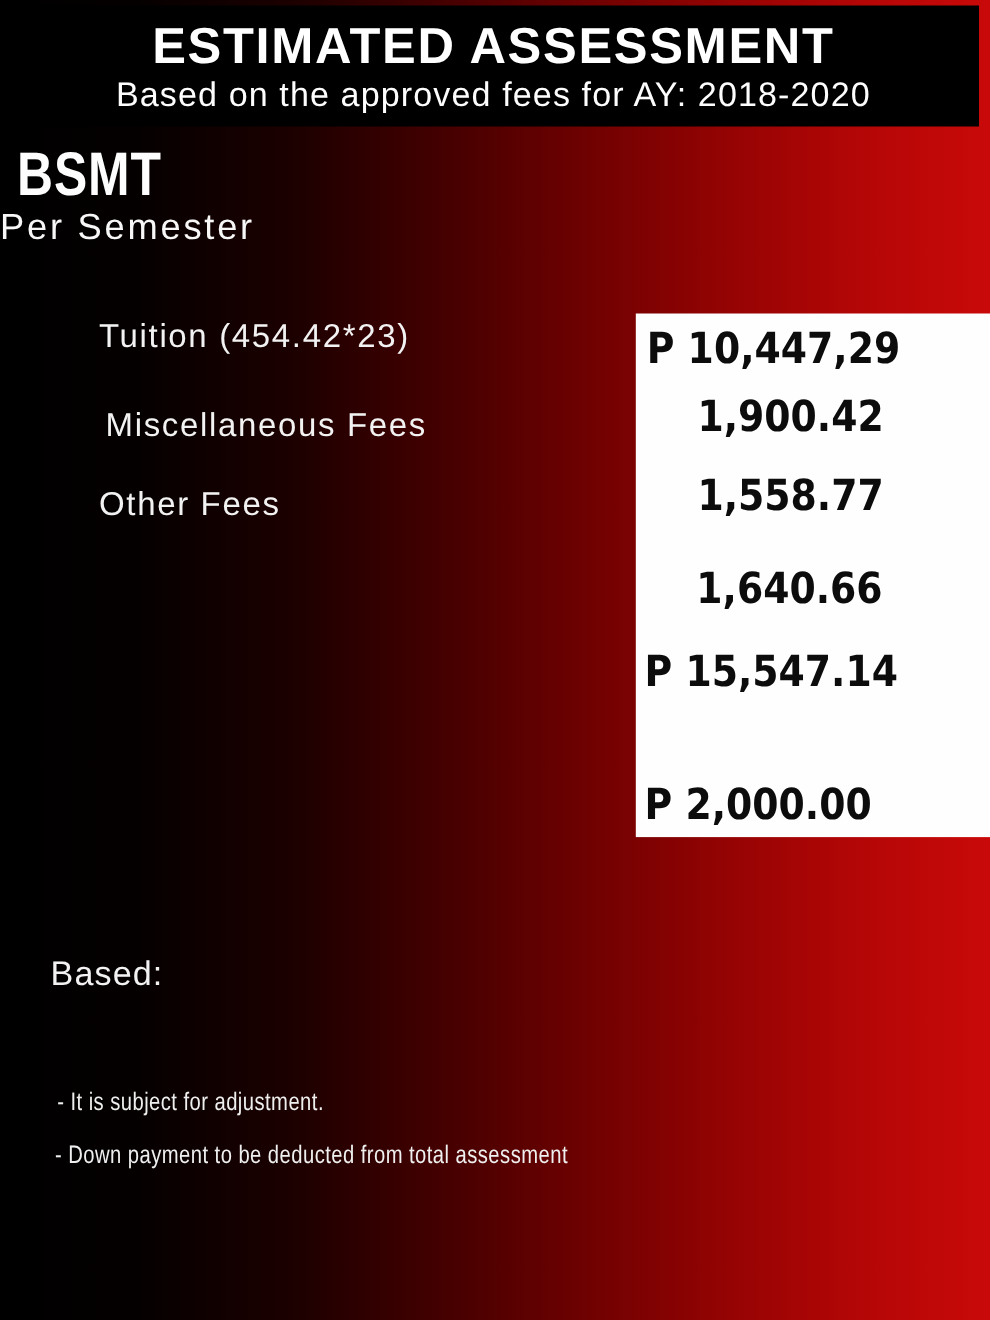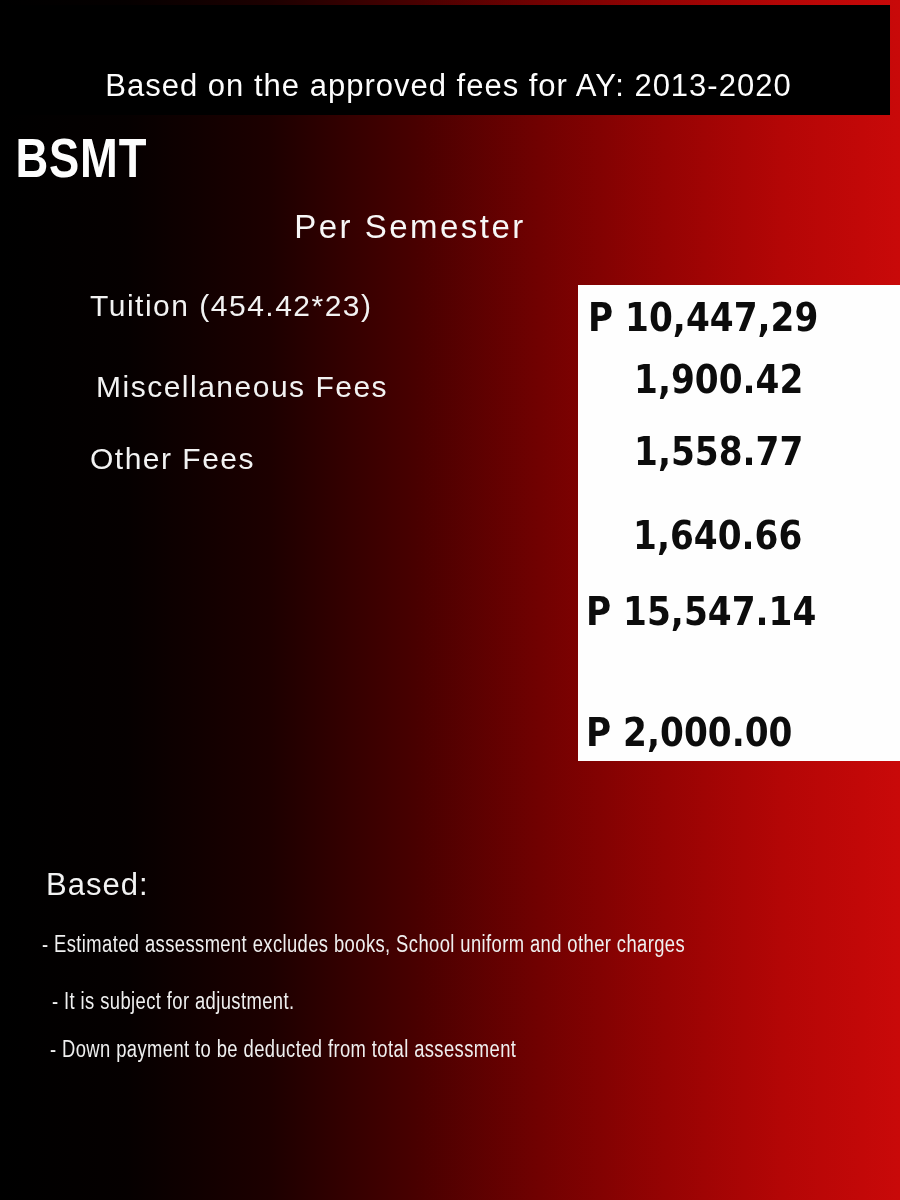--- a/index.html
+++ b/index.html
@@ -19,22 +19,22 @@
   .subtitle{
     position:absolute;top:65px;left:0;width:100%;text-align:center;
     font-size:31px;color:#fdfdfd;letter-spacing:1px;line-height:1;white-space:nowrap;
   }
   .program-name{position:absolute;left:0;top:130px;width:824px;text-align:left;line-height:1;}
   .program-name span{
     display:inline-block;transform:scaleX(.81);transform-origin:center;
     font-size:56px;font-weight:bold;color:#fdfdfd;letter-spacing:1px;white-space:nowrap;
   }
   .program-period{
-    position:absolute;left:0;top:189px;width:820px;text-align:center;line-height:1;
-    font-size:33px;color:#f7f7f7;letter-spacing:2.5px;white-space:nowrap;margin-top:21px;
+    position:absolute;left:0;top:189px;width:820px;text-align:left;line-height:1;
+    font-size:33px;color:#f7f7f7;letter-spacing:2.5px;white-space:nowrap;
   }
   .panel{position:absolute;left:578px;top:285px;width:322px;height:476px;background:#fefefe;}
   .fee-label{
     position:absolute;color:#f2f2f2;font-size:30px;letter-spacing:1.5px;
     line-height:1;white-space:nowrap;margin-left:40px;
   }
   .fee-amount{
     position:absolute;line-height:1;white-space:nowrap;
     font-family:"DejaVu Sans","Liberation Sans",sans-serif;font-weight:bold;
     font-size:39px;color:#0c0c0c;transform:scaleX(.88);transform-origin:left top;
@@ -48,21 +48,22 @@
     display:inline-block;transform:scaleX(.8);transform-origin:left top;
     font-size:23px;color:#efefef;letter-spacing:.5px;white-space:nowrap;
   }
 </style>
 </head>
 <body>
 
 <div class="canvas">
 
   <div class="top-band">
-    <div class="subtitle">Based on the approved fees for AY: 2013-2020</div>
+    <div class="title">ESTIMATED ASSESSMENT</div>
+    <div class="subtitle">Based on the approved fees for AY: 2018-2020</div>
   </div>
 
   <div class="program-name">
     <span>BSMT</span>
   </div>
   <div class="program-period">Per Semester</div>
 
   <div class="panel"></div>
 
   <div class="fee-label" style="left:50px;top:291px">Tuition (454.42*23)</div>
@@ -70,23 +71,20 @@
   <div class="fee-label" style="left:50px;top:444px">Other Fees</div>
 
   <div class="fee-amount" style="left:588px;top:298px">P 10,447,29</div>
   <div class="fee-amount" style="left:634px;top:360px">1,900.42</div>
   <div class="fee-amount" style="left:634px;top:432px">1,558.77</div>
   <div class="fee-amount" style="left:633px;top:516px">1,640.66</div>
   <div class="fee-amount" style="left:586px;top:592px">P 15,547.14</div>
   <div class="fee-amount" style="left:586px;top:713px">P 2,000.00</div>
 
   <div class="note-heading">Based:</div>
-  <div class="note-item" style="left:42px;top:933px">
-    <span>- Estimated assessment excludes books, School uniform and other charges</span>
-  </div>
   <div class="note-item" style="left:52px;top:990px">
     <span>- It is subject for adjustment.</span>
   </div>
   <div class="note-item" style="left:50px;top:1038px">
     <span>- Down payment to be deducted from total assessment</span>
   </div>
 
 </div>
 
 </body></html>

